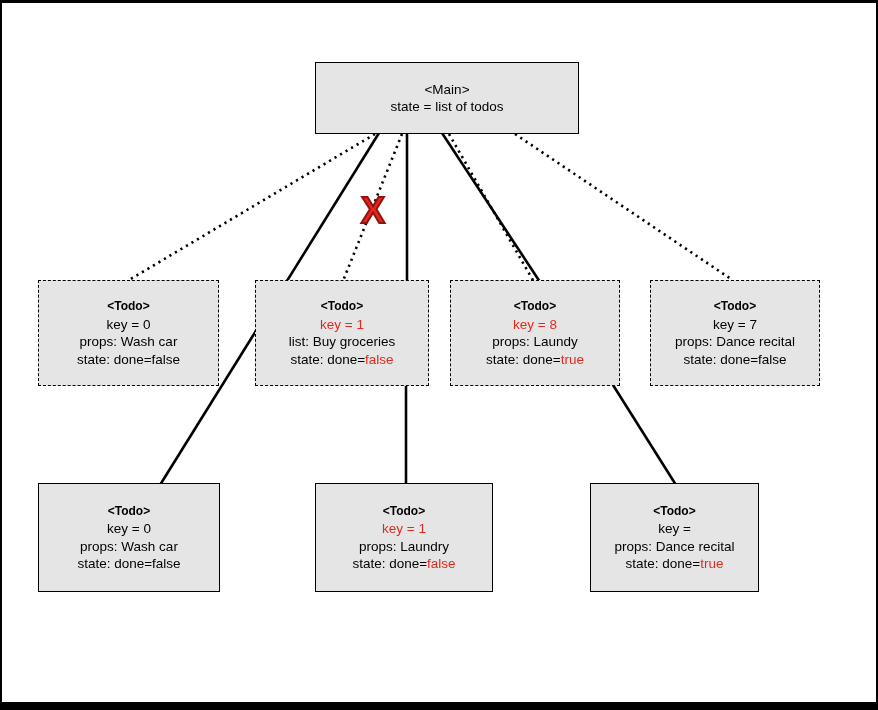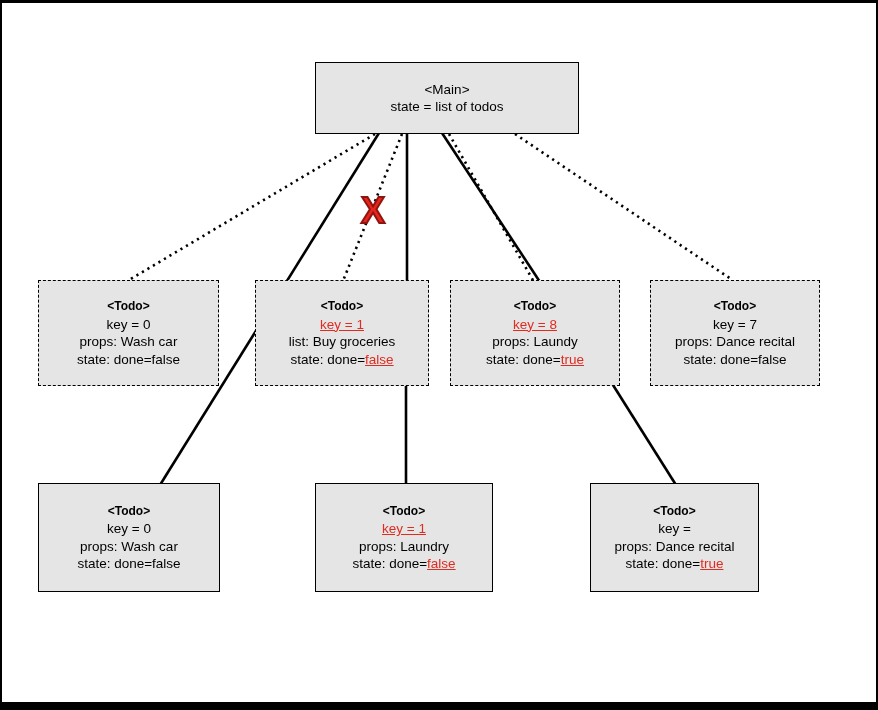--- a/index.html
+++ b/index.html
@@ -22,21 +22,21 @@
     position:absolute; box-sizing:border-box;
     background:#e5e5e5;
     display:flex; flex-direction:column;
     justify-content:center;
     text-align:center;
     font-size:13.5px; line-height:17.5px; color:#000;
   }
   .node .title { font-weight:bold; font-size:12px; }
   .solid-box  { border:1.6px solid #000; }
   .dashed-box { border:1.3px dashed #000; }
-  .red { color:var(--red,#e02b20);text-decoration:underline; }
+  .red { color:var(--red,#e02b20); }
 
   #break-x {
     position:absolute; left:352px; top:188px;
     width:38px; height:40px;
     font-size:36px; font-weight:900; line-height:40px;
     text-align:center;
     color:var(--x-fill,#e8251d);
     -webkit-text-stroke:2px #8f1410;
     font-family:"Liberation Sans","DejaVu Sans",sans-serif;
   }

